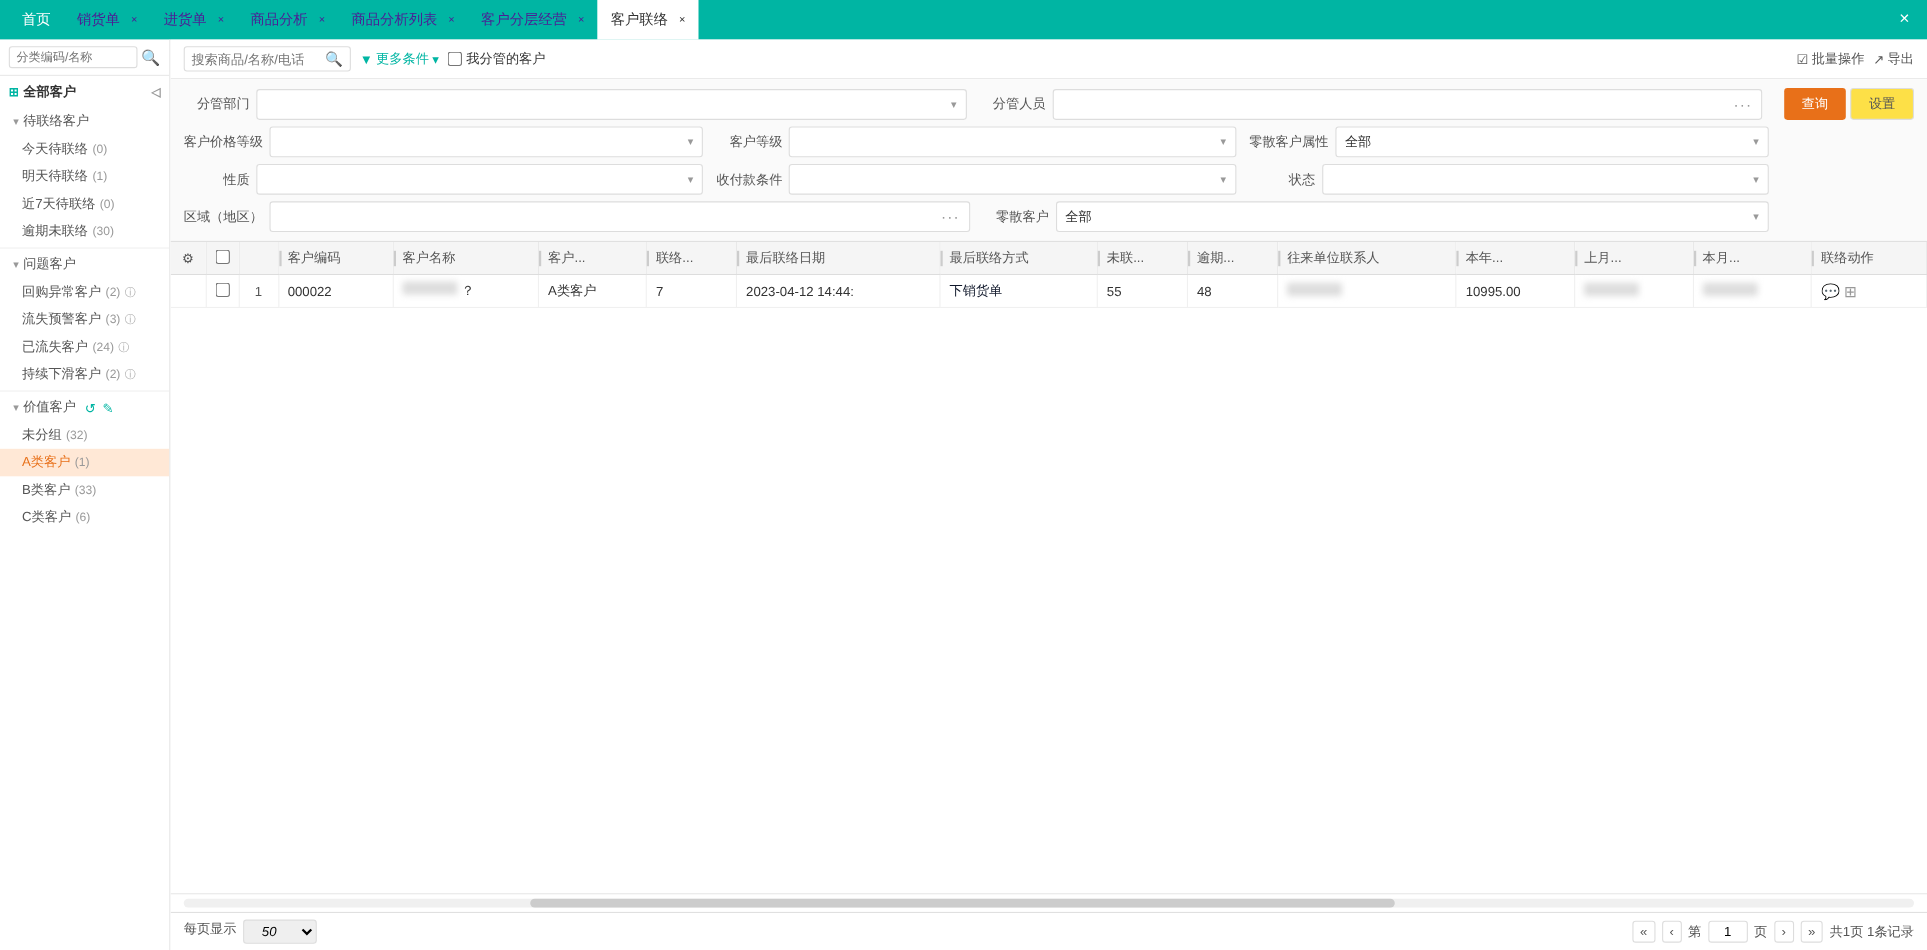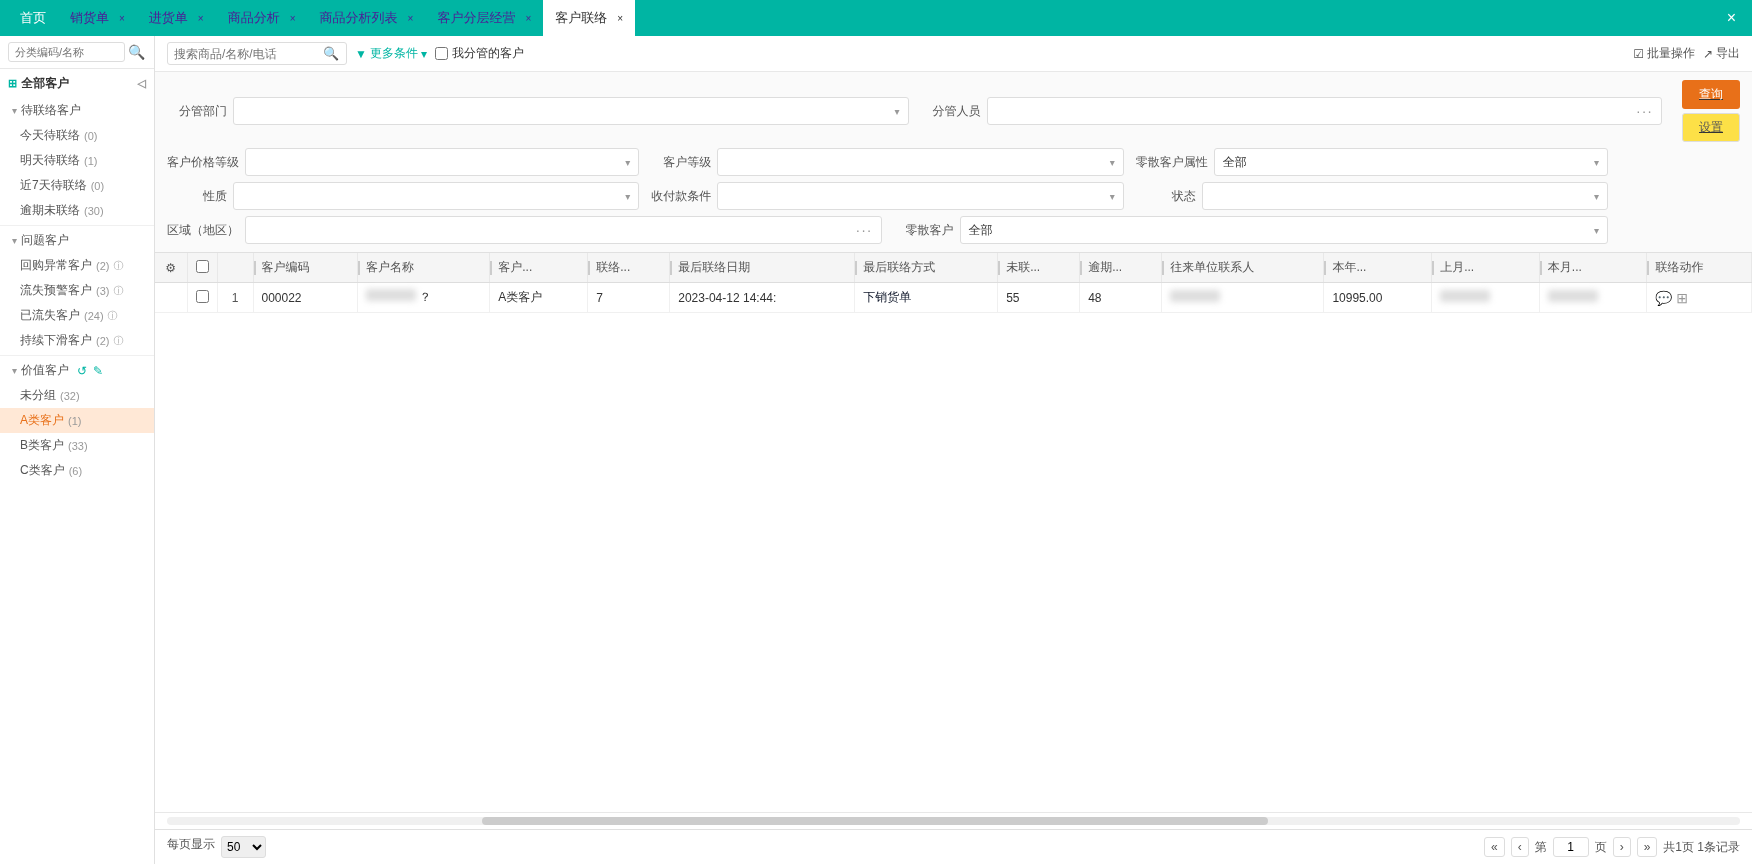--- a/index.html
+++ b/index.html
@@ -127,21 +127,21 @@
       border-bottom: 1px solid #e8e8e8;
       background: #fff;
     }
     .filter-search {
       display: flex;
       align-items: center;
       border: 1px solid #ddd;
       border-radius: 3px;
       padding: 3px 6px;
       gap: 4px;
-      width: 180px;
+      width: 152px;
     }
     .filter-search input {
       border: none;
       outline: none;
       font-size: 12px;
       width: 100%;
     }
     .filter-search .search-icon { color: #00b5a3; font-size: 13px; cursor: pointer; }
     .filter-more {
       display: flex;
@@ -239,24 +239,23 @@
       color: #555;
       border: 1px solid #ddd;
       border-radius: 3px;
       padding: 5px 16px;
       font-size: 12px;
       cursor: pointer;
       display: block;
     }
     .query-btns {
       display: flex;
-      flex-direction: column;
+      flex-direction: row;
       gap: 4px;
       margin-left: 8px;
-      text-decoration: underline;
     }
 
     
     .table-container {
       flex: 1;
       overflow: auto;
       position: relative;
     }
     table {
       width: 100%;
@@ -304,23 +303,24 @@
       border-top: 1px solid #e0e0e0;
       background: #fff;
       font-size: 12px;
       color: #555;
     }
     .pagination-left { display: flex; align-items: flex-start; gap: 6px; }
     .pagination-right { display: flex; align-items: center; gap: 6px; }
     .page-size-select {
       border: 1px solid #ddd;
       border-radius: 3px;
-      padding: 2px 1px;
+      padding: 2px 12px;
       font-size: 12px;
       outline: none;
+      font-style: italic;
     }
     .page-btn {
       border: 1px solid #ddd;
       background: #fff;
       border-radius: 3px;
       padding: 2px 6px;
       font-size: 12px;
       cursor: pointer;
       color: #555;
     }

